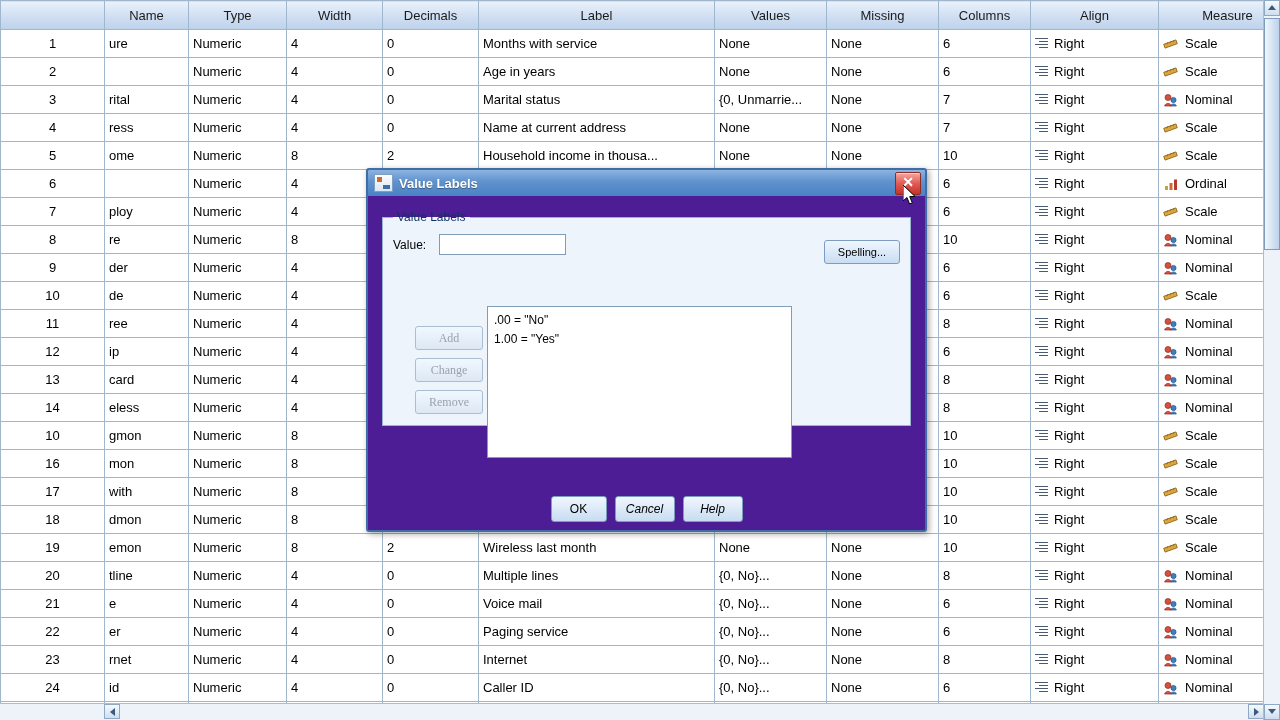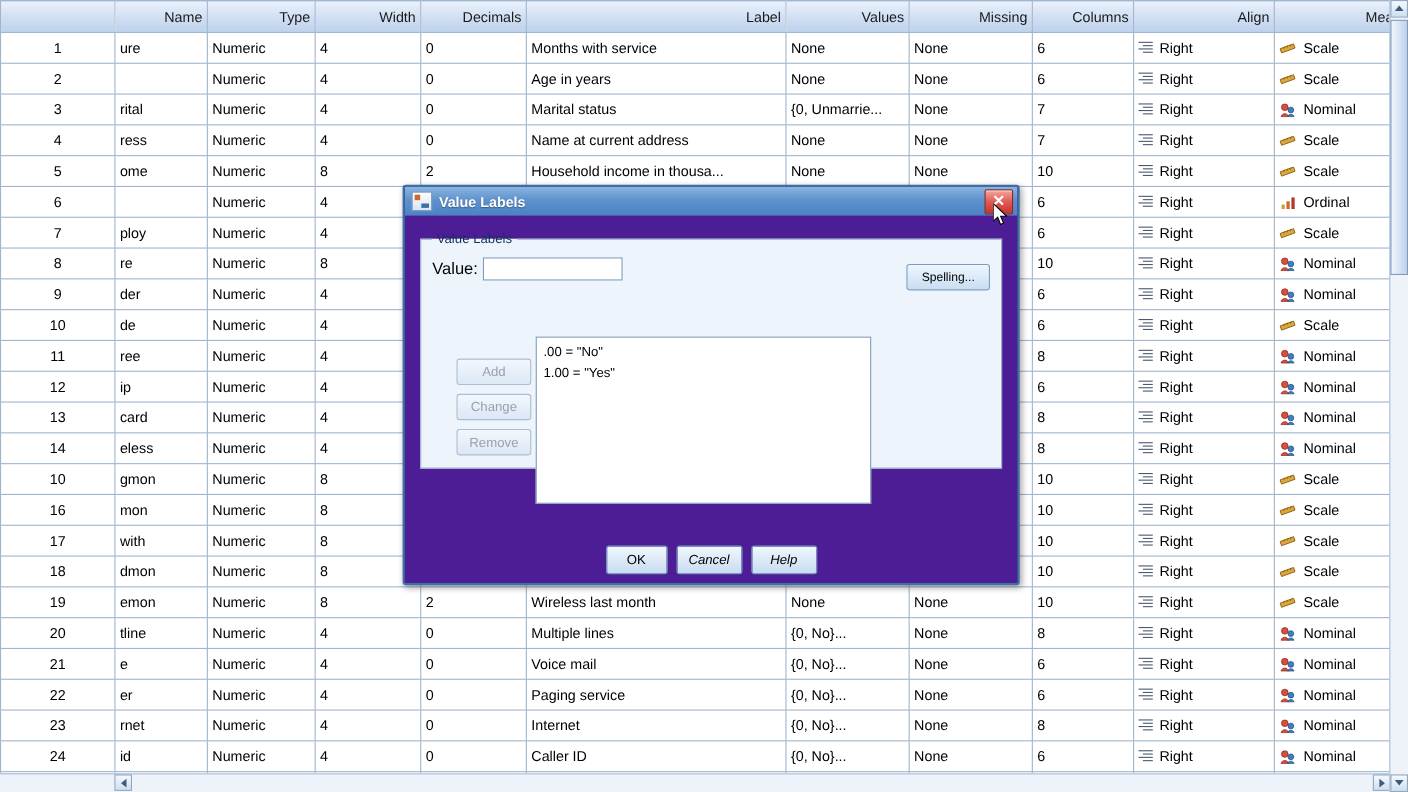--- a/index.html
+++ b/index.html
@@ -40,21 +40,21 @@
     padding: 0 4px;
     font-size: 13px;
     white-space: nowrap;
     overflow: hidden;
     background: #ffffff;
   }
 
   table.spss thead th {
     background: linear-gradient(to bottom, #eaf1fb 0%, #cfdef2 55%, #bed2ec 100%);
     font-weight: normal;
-    text-align: right;
+    text-align: center;
     height: 28px;
     color: #1a1a1a;
   }
 
   th.rowhead, td.rowhead {
     background: linear-gradient(to bottom, #eaf1fb 0%, #d6e3f4 60%, #c7d8ee 100%);
     text-align: center;
     width: 104px;
     color: #000;
   }
@@ -229,21 +229,21 @@
     position: relative;
     background: #eef4fb;
   }
   fieldset.vl legend {
     font-size: 12px;
     padding: 0 4px;
     color: #11315c;
   }
 
   .field-row { display: flex; align-items: center; margin-bottom: 10px; }
-  .field-row .lbl { width: 46px; font-size: 15px; }
+  .field-row .lbl { width: 46px; font-size: 12px; }
   input.txt {
     border: 1px solid #7f9db9;
     background: #ffffff;
     height: 21px;
     font-family: "Liberation Sans", sans-serif;
     font-size: 12px;
     padding: 0 3px;
     box-sizing: border-box;
   }
   #value-input { width: 127px; }
@@ -268,21 +268,21 @@
   }
   .btn-stack button {
     display: block;
     width: 68px; height: 24px;
     margin-bottom: 8px;
     font-size: 12px;
     color: #9aa3ad;
     background: linear-gradient(to bottom,#f2f7fd,#dce8f5);
     border: 1px solid #a9bdd4;
     border-radius: 3px;
-    font-family: Liberation Sans, sans-serif;
+    font-family: Liberation Serif, serif;
   }
 
   .listbox {
     position: absolute;
     left: 104px; top: 82px;
     width: 305px; height: 152px;
     background: #ffffff;
     border: 1px solid #7f9db9;
     overflow: hidden;
     padding: 4px 6px;

